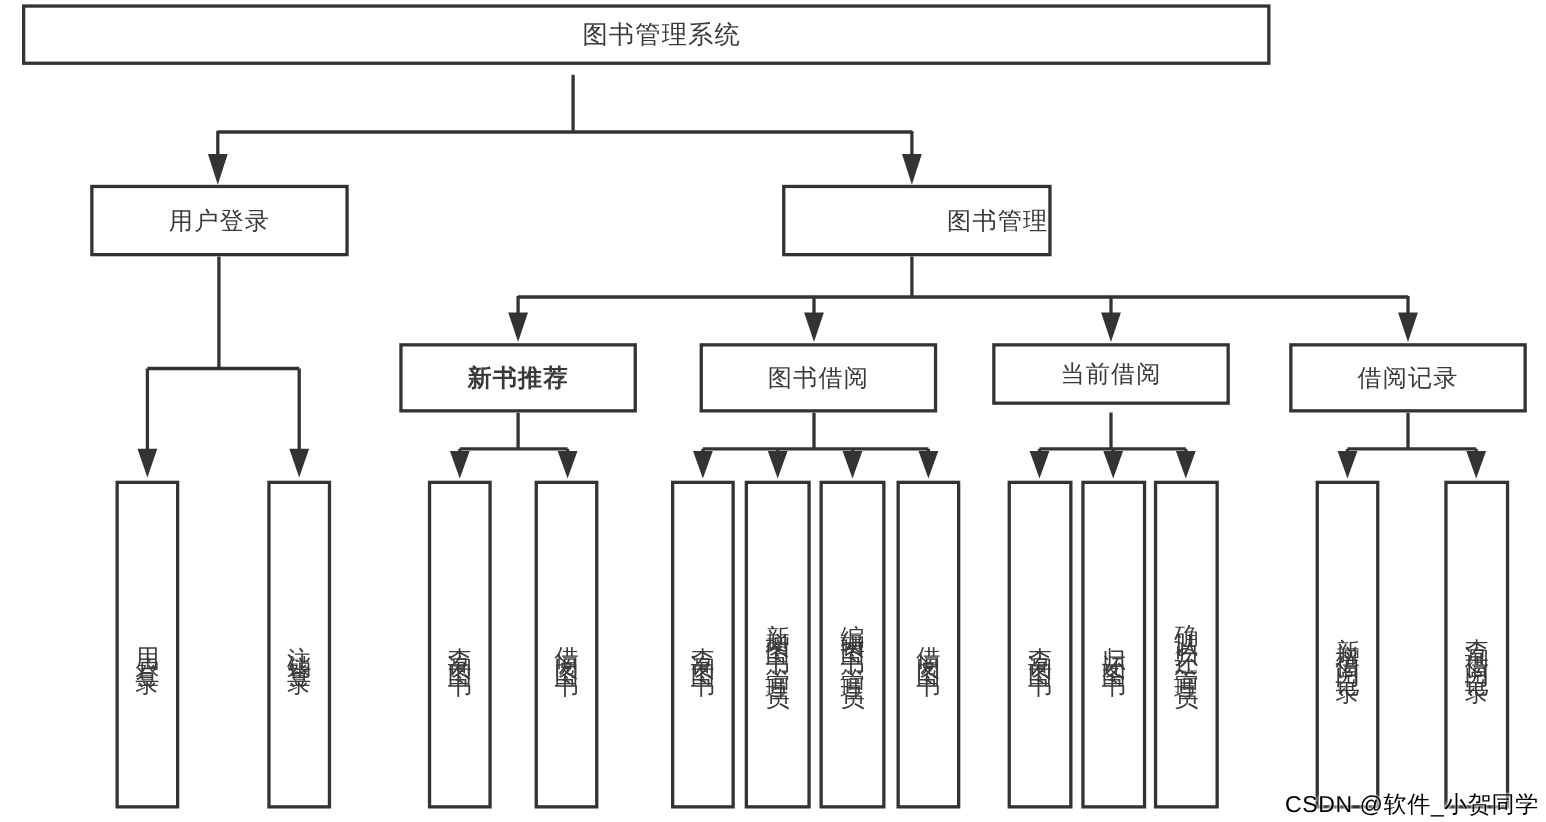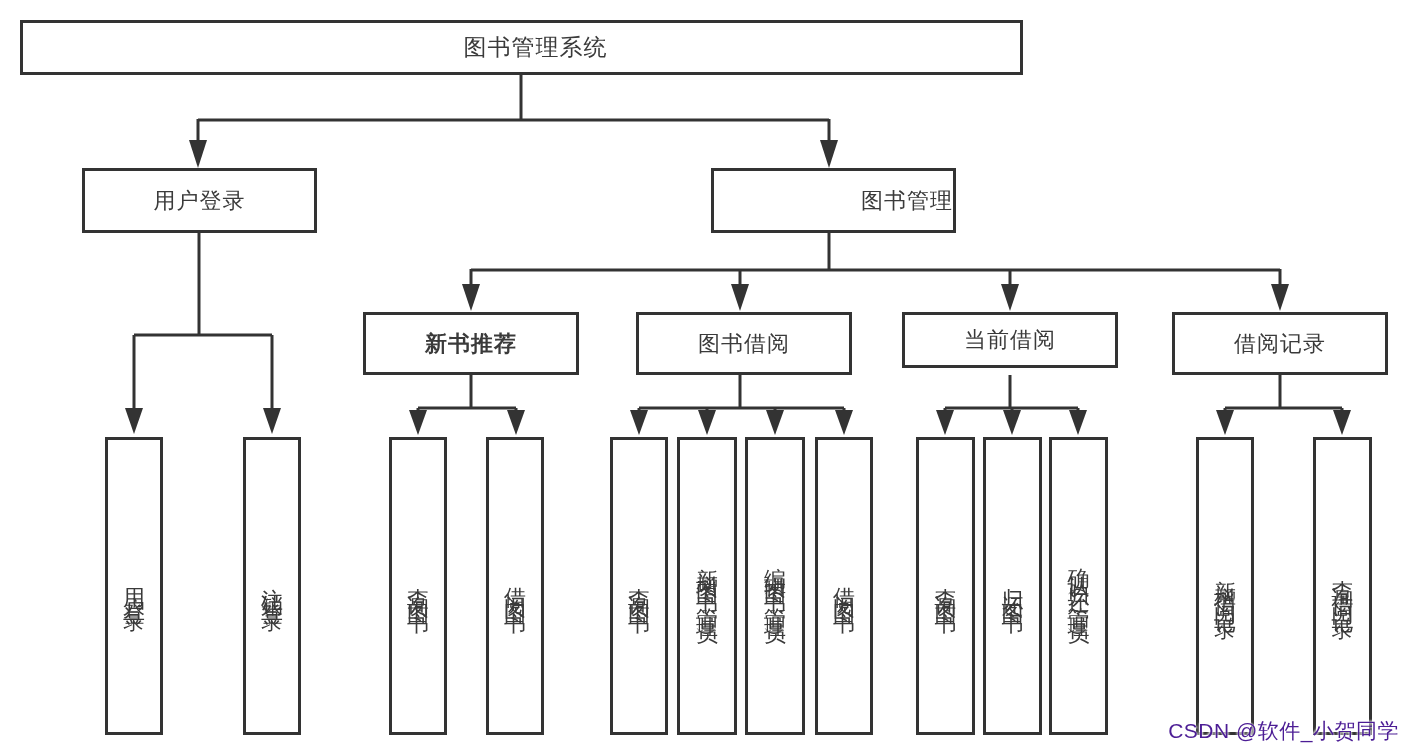--- a/index.html
+++ b/index.html
@@ -49,21 +49,21 @@
     letter-spacing: 8px;
     line-height: 1;
     white-space: nowrap;
   }
   #watermark {
     position: absolute;
     right: 6px;
     bottom: 2px;
     font-size: 21px;
     letter-spacing: 0.5px;
-    color: #4c1d95;
+    color: #000000;
     text-shadow: 1px 1px 2px rgba(255,255,255,0.95), -1px -1px 2px rgba(255,255,255,0.95);
     z-index: 5;
     white-space: nowrap;
   }
 </style>
 </head>
 <body>
 
 <div id="canvas">
 
@@ -129,21 +129,21 @@
       <polygon points="766,410 784,410 775,435"></polygon>
       <polygon points="835,410 853,410 844,435"></polygon>
       <polygon points="936,410 954,410 945,435"></polygon>
       <polygon points="1003,410 1021,410 1012,435"></polygon>
       <polygon points="1069,410 1087,410 1078,435"></polygon>
       <polygon points="1216,410 1234,410 1225,435"></polygon>
       <polygon points="1333,410 1351,410 1342,435"></polygon>
     </g>
   </svg>
 
-  <div class="node root" style="left:20px; top:20px; width:1003px; height:55px;padding-left:28px;">
+  <div class="node root" style="left:20px; top:4px; width:1135px; height:55px;padding-left:28px;">
     <span class="lbl">图书管理系统</span>
   </div>
 
   <div class="node" style="left:82px; top:168px; width:235px; height:65px;">
     <span class="lbl">用户登录</span>
   </div>
   <div class="node" style="left:711px; top:168px; width:245px; height:65px;justify-content:flex-end;">
     <span class="lbl">图书管理</span>
   </div>
 

